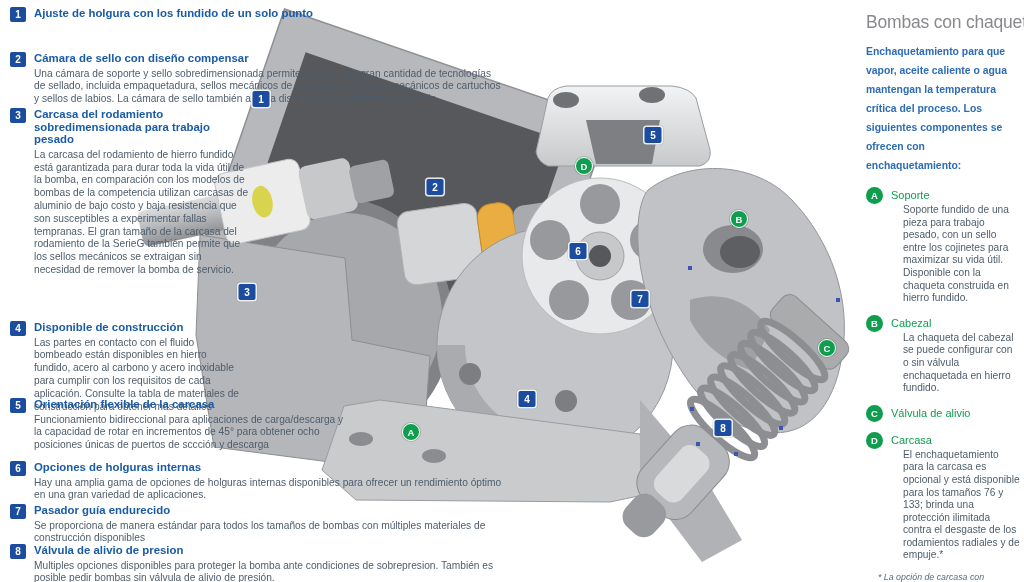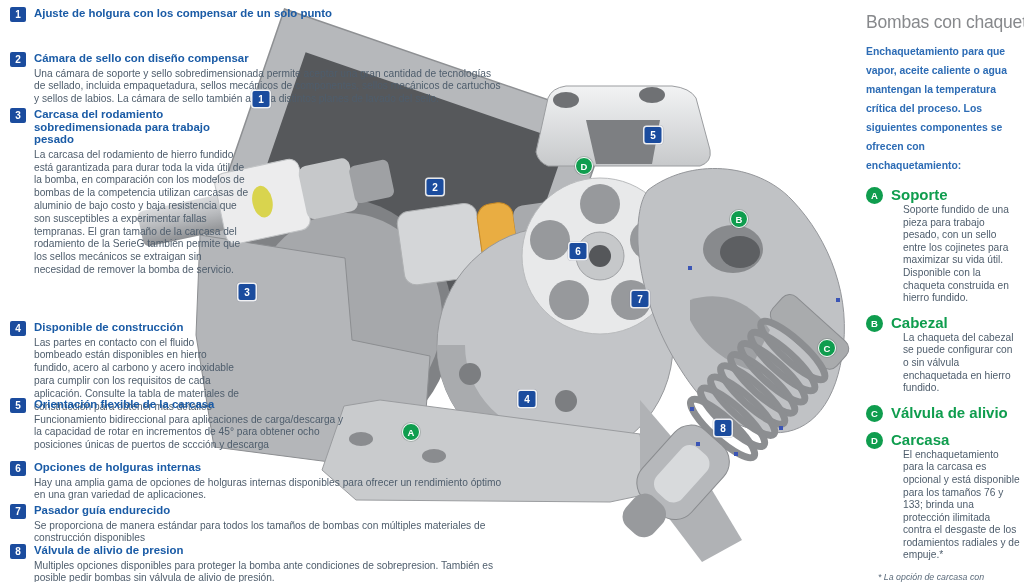--- a/index.html
+++ b/index.html
@@ -43,21 +43,21 @@
   .feature:nth-of-type(8){top:543px;width:492px;}
 
   
   .right-panel{position:absolute;left:866px;top:12px;width:154px;z-index:4;}
   .panel-title{font-size:17.5px;font-weight:400;color:var(--header-gray);white-space:nowrap;letter-spacing:-0.2px;}
   .panel-intro{margin-top:9px;font-size:10.4px;line-height:19px;font-weight:bold;color:var(--intro-blue);}
   .panel-items{margin-top:12px;}
   .panel-item{display:grid;grid-template-columns:18px 1fr;column-gap:7px;margin-bottom:10px;}
   .letter-badge{width:17px;height:17px;background:var(--green);color:#fff;font-size:9.5px;font-weight:bold;
                 border-radius:50%;display:flex;align-items:center;justify-content:center;margin-top:0;}
-  .panel-item-title{font-size:15px;line-height:12px;font-weight:bold;color:var(--green);margin:2px 0 3px;}
+  .panel-item-title{font-size:11px;line-height:12px;font-weight:normal;color:var(--green);margin:2px 0 3px;}
   .panel-item-body{font-size:10.2px;line-height:12.6px;color:var(--body-text);margin-left:12px;}
   .footnote{margin-top:10px;font-style:italic;font-size:8.8px;line-height:10.6px;color:#5a6a7a;margin-left:12px;}
 </style>
 </head>
 <body>
 
 <div class="page">
 
   <svg class="illustration" viewBox="0 0 1024 582" aria-hidden="true">
     <defs>
@@ -176,21 +176,21 @@
       <div class="marker circle" style="left: 411px; top: 432px;">A</div>
       <div class="marker circle" style="left: 739px; top: 219px;">B</div>
       <div class="marker circle" style="left: 827px; top: 348px;">C</div>
       <div class="marker circle" style="left: 584px; top: 166px;">D</div>
     </div>
 
   <ol class="features" id="features">
   <li class="feature">
     <span class="num-badge">1</span>
     <div class="feature-text">
-      <h3 class="feature-title">Ajuste de holgura con los compensar de un solo punto</h3>
+      <h3 class="feature-title">Ajuste de holgura con los fundido de un solo punto</h3>
     </div>
   </li>
 
   <li class="feature">
     <span class="num-badge">2</span>
     <div class="feature-text">
       <h3 class="feature-title">Cámara de sello con diseño compensar</h3>
       <p class="feature-body">Una cámara de soporte y sello sobredimensionada permite aceptar una gran cantidad de tecnologías de sellado, incluida empaquetadura, sellos mecánicos de componentes, sellos mecánicos de cartuchos y sellos de labios. La cámara de sello también acepta distintos planes de lavado del sello.</p>
     </div>
   </li>

